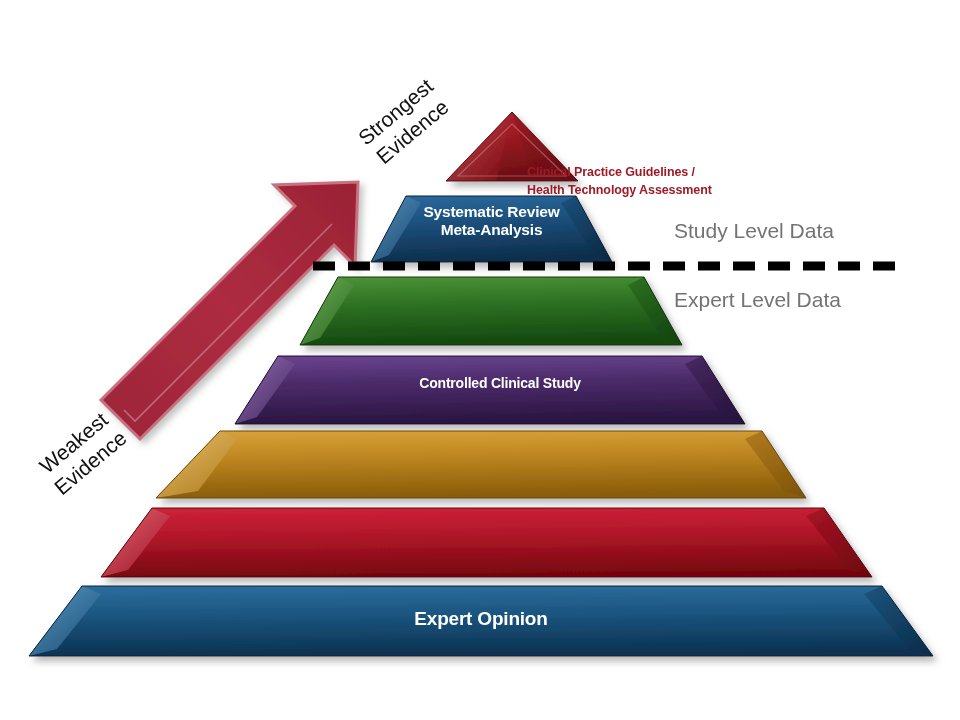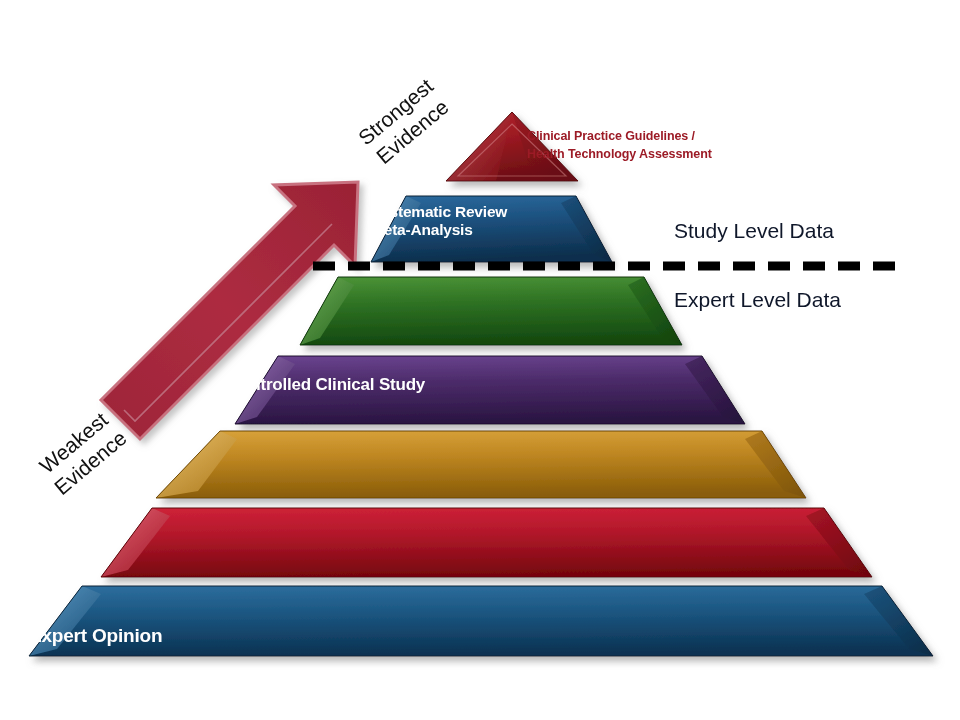--- a/index.html
+++ b/index.html
@@ -10,43 +10,45 @@
     overflow:hidden;
   }
   #stage{position:relative;width:960px;height:720px;}
 
   svg.layer{position:absolute;left:0;top:0;width:960px;height:720px;}
 
   .tier-label{
     position:absolute;
     color:#ffffff;
     font-weight:bold;
+    text-align:center;
     line-height:1.18;
     letter-spacing:-0.2px;
     white-space:pre-line;
     pointer-events:none;
   }
 
   .side-note{
     position:absolute;
-    color:#0f172a;
+    color:#737373;
     font-size:21px;
     font-weight:400;
     white-space:nowrap;
     text-align:center;
   }
 
   .apex-note{
     position:absolute;
     color:#9c1b26;
     font-weight:bold;
     font-size:12.5px;
     line-height:1.45;
     white-space:pre-line;
     letter-spacing:-0.1px;
+    margin-top:36px;
   }
 
   .diag-label{
     position:absolute;
     color:#111111;
     font-size:21px;
     font-weight:400;
     line-height:1.22;
     text-align:center;
     white-space:pre-line;
@@ -230,25 +232,25 @@
 
     <g>
       <line x1="313" y1="266" x2="898" y2="266" stroke="#000000" stroke-width="9" stroke-dasharray="22 13" stroke-linecap="butt"></line>
     </g>
   </svg>
 
   <div class="tier-label" style="left:371px;top:203px;width:241px;font-size:15.5px;">Systematic Review
 Meta-Analysis</div>
 
 
-  <div class="tier-label" style="left:228px;top:375px;width:510px;font-size:17px;">Controlled Clinical Study</div>
-
-
-
-  <div class="tier-label" style="left:29px;top:608px;width:904px;font-size:19px;margin-top:17px;">Expert Opinion</div>
+  <div class="tier-label" style="left:245px;top:375px;width:510px;font-size:14px;">Controlled Clinical Study</div>
+
+
+
+  <div class="tier-label" style="left:29px;top:608px;width:904px;font-size:19px;">Expert Opinion</div>
 
   <div class="apex-note" style="left:527px;top:127px;">Clinical Practice Guidelines /
 Health Technology Assessment</div>
 
   <div class="side-note" style="left:674px;top:219px;">Study Level Data</div>
 
   <div class="side-note" style="left:674px;top:288px;">Expert Level Data</div>
 
   <div class="diag-label" style="left:344px;top:96px;width:120px;transform:rotate(-40deg);">Strongest
 Evidence</div>

